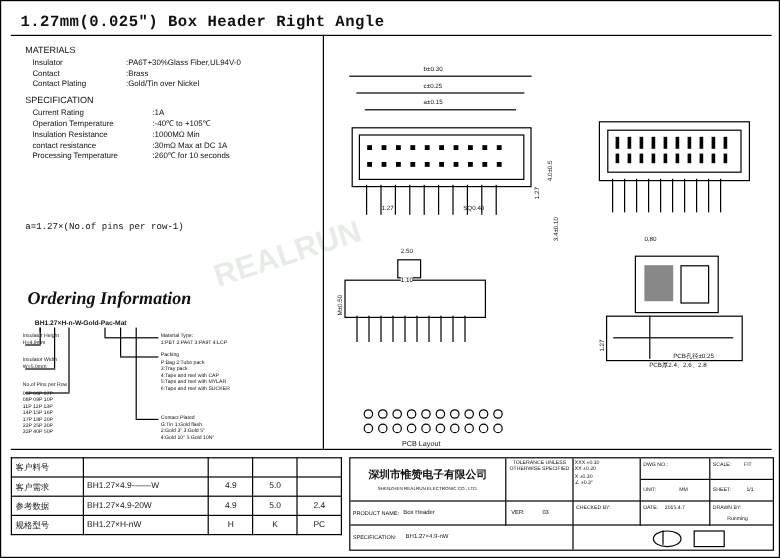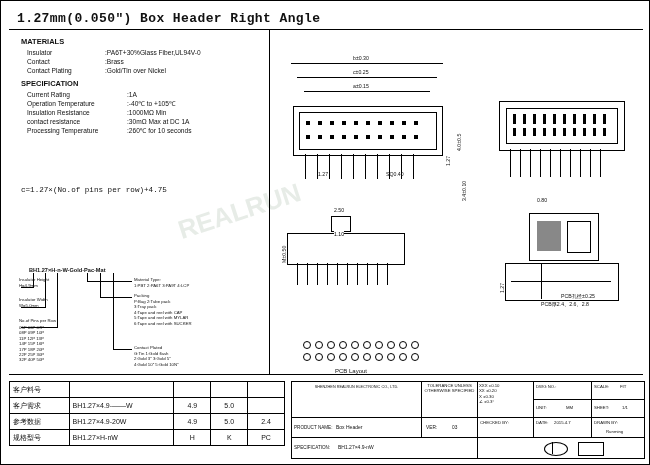--- a/index.html
+++ b/index.html
@@ -1,20 +1,20 @@
 <!DOCTYPE html>
 <html><head>
 <meta charset="utf-8">
 <style>
   html,body{margin:0;padding:0;background:#ffffff;}
   body{width:650px;height:465px;overflow:hidden;font-family:"Liberation Sans",sans-serif;color:#111;}
   #sheet{position:relative;width:650px;height:465px;box-sizing:border-box;border:1px solid #000;background:#fff;}
   .abs{position:absolute;}
   .ttl{font-family:"Liberation Mono",monospace;font-size:13px;font-weight:bold;letter-spacing:.4px;}
-  .hdr{font-family:"Liberation Sans",sans-serif;font-size:7.5px;font-weight:bold;}
+  .hdr{font-family:"Liberation Sans",sans-serif;font-size:7.5px;font-weight:normal;}
   .txt{font-size:6.6px;line-height:9px;font-family:"Liberation Sans",sans-serif;}
   .txtm{font-size:6.4px;line-height:8.6px;font-family:"Liberation Mono",monospace;}
   .tiny{font-size:5px;line-height:6.4px;font-family:"Liberation Sans",sans-serif;}
   .tiny2{font-size:4.3px;line-height:5.4px;font-family:"Liberation Sans",sans-serif;}
   .ord{font-family:"Liberation Serif",serif;font-size:15px;font-style:italic;font-weight:bold;}
   .line{background:#000;position:absolute;}
   .hline{height:1px;}
   .vline{width:1px;}
   table{border-collapse:collapse;}
   .btm td{border:1px solid #000;font-size:7px;padding:0 3px;height:15px;font-family:"Liberation Sans",sans-serif;}
@@ -26,21 +26,21 @@
   .vlbl{position:absolute;font-size:5.2px;font-family:"Liberation Sans",sans-serif;white-space:nowrap;transform:rotate(-90deg);transform-origin:left top;}
   .wm{position:absolute;color:rgba(120,150,120,.18);font-size:26px;font-weight:bold;transform:rotate(-18deg);font-family:"Liberation Sans",sans-serif;}
 </style>
 </head>
 <body>
 
 <div id="sheet">
 
   <div class="wm abs" style="left:175px;top:195px;">REALRUN</div>
 
-  <div class="abs ttl" style="left:16px;top:10px;">1.27mm(0.050″) Box Header Right Angle</div>
+  <div class="abs ttl" style="left:16px;top:10px;">1.27mm(0.025″) Box Header Right Angle</div>
   <div class="line hline abs" style="left:8px;top:28px;width:634px;"></div>
 
   <div class="abs hdr" style="left:20px;top:36px;">MATERIALS</div>
   <div class="abs" style="left:26px;top:47px;width:250px;">
     <div class="txt" style="display:flex;">
         <span style="width:78px;">Insulator</span>
         <span>:PA6T+30%Glass Fiber,UL94V-0</span>
       </div>
     <div class="txt" style="display:flex;">
         <span style="width:78px;">Contact</span>
@@ -70,23 +70,24 @@
         <span style="width:100px;">contact resistance</span>
         <span>:30mΩ Max at DC 1A</span>
       </div>
     <div class="txt" style="display:flex;">
         <span style="width:100px;">Processing Temperature</span>
         <span>:260℃ for 10 seconds</span>
       </div>
   </div>
 
   <div class="abs" style="left:20px;top:182px;">
-    <div class="txtm" style="font-size:7.6px;line-height:14px;">c=1.27×(No.of pins per row)+4.75</div>
-  </div>
-
+    <div class="txtm" style="font-size:7.6px;line-height:14px;">a=1.27×(No.of pins per row-1)</div>
+  </div>
+
+  <div class="abs ord" style="left:22px;top:240px;">Ordering Information</div>
   <div class="abs tiny" style="left:28px;top:266px;font-weight:bold;font-size:5.6px;">BH1.27×H-n-W-Gold-Pac-Mat</div>
 
   <div class="line vline abs" style="left:32px;top:272px;height:14px;"></div>
   <div class="line hline abs" style="left:20px;top:286px;width:13px;"></div>
   <div class="line vline abs" style="left:32px;top:272px;height:4px;"></div>
   <div class="line vline abs" style="left:44px;top:272px;height:34px;"></div>
   <div class="line hline abs" style="left:20px;top:306px;width:25px;"></div>
   <div class="line vline abs" style="left:56px;top:272px;height:54px;"></div>
   <div class="line hline abs" style="left:20px;top:326px;width:37px;"></div>
   <div class="line vline abs" style="left:86px;top:272px;height:8px;"></div>
@@ -322,20 +323,21 @@
       <td>BH1.27×H-nW</td>
       <td class="c">H</td>
       <td class="c">K</td>
       <td class="c">PC</td>
     </tr>
   </tbody>
     </table>
 
   <div class="abs brd" style="left:290px;top:380px;width:352px;height:76px;">
     <div class="abs" style="left:0;top:0;width:130px;height:36px;border-right:1px solid #000;border-bottom:1px solid #000;box-sizing:border-box;text-align:center;">
+      <div style="font-size:9px;font-weight:bold;margin-top:7px;">深圳市惟赞电子有限公司</div>
       <div style="font-size:3.8px;margin-top:3px;">SHENZHEN REALRUN ELECTRONIC CO., LTD.</div>
     </div>
     <div class="abs" style="left:130px;top:0;width:56px;height:36px;border-right:1px solid #000;border-bottom:1px solid #000;box-sizing:border-box;padding:1px;">
       <div class="tiny2" style="text-align:center;">TOLERANCE UNLESS OTHERWISE SPECIFIED</div>
     </div>
     <div class="abs" style="left:186px;top:0;width:56px;height:36px;border-right:1px solid #000;border-bottom:1px solid #000;box-sizing:border-box;padding:1px;">
       <div class="tiny2">XXX ±0.10</div>
       <div class="tiny2">XX  ±0.20</div>
       <div class="tiny2">X   ±0.30</div>
       <div class="tiny2">∠  ±0.3°</div>

